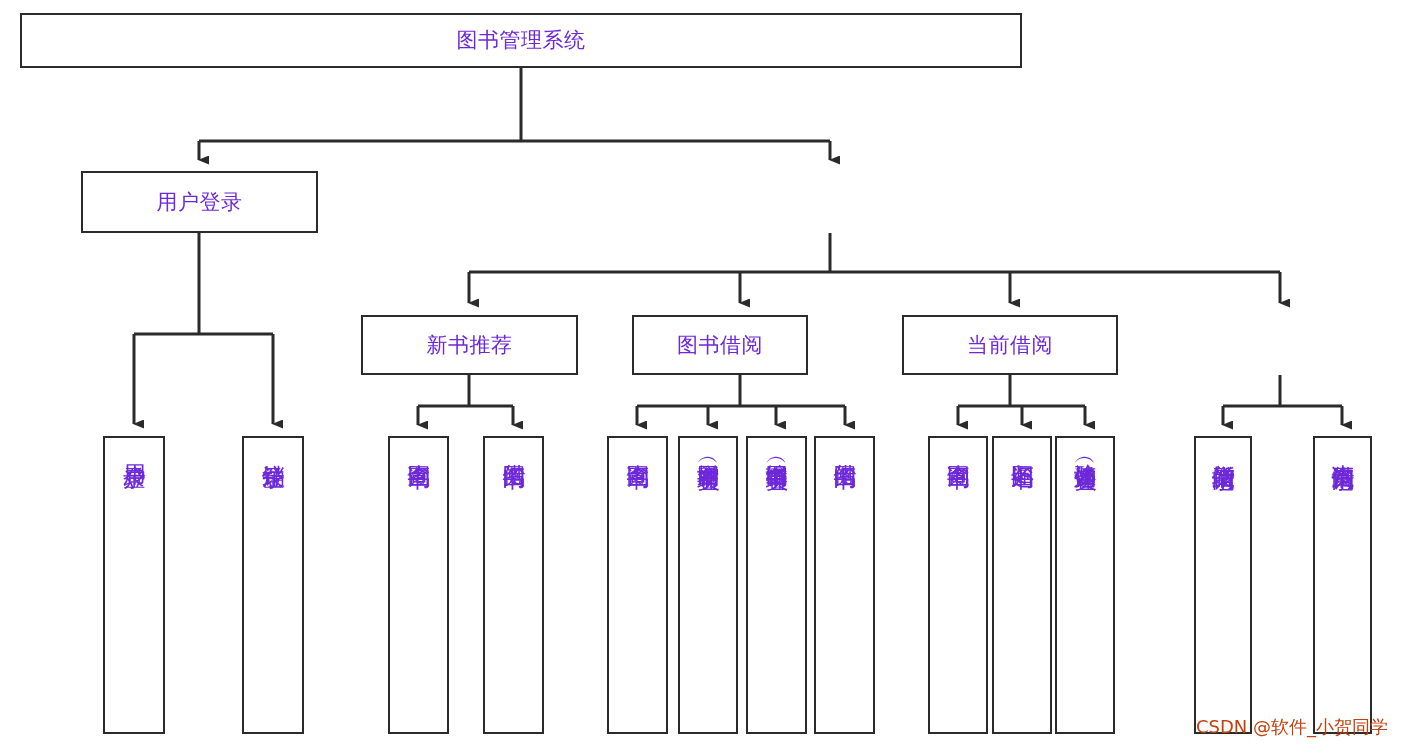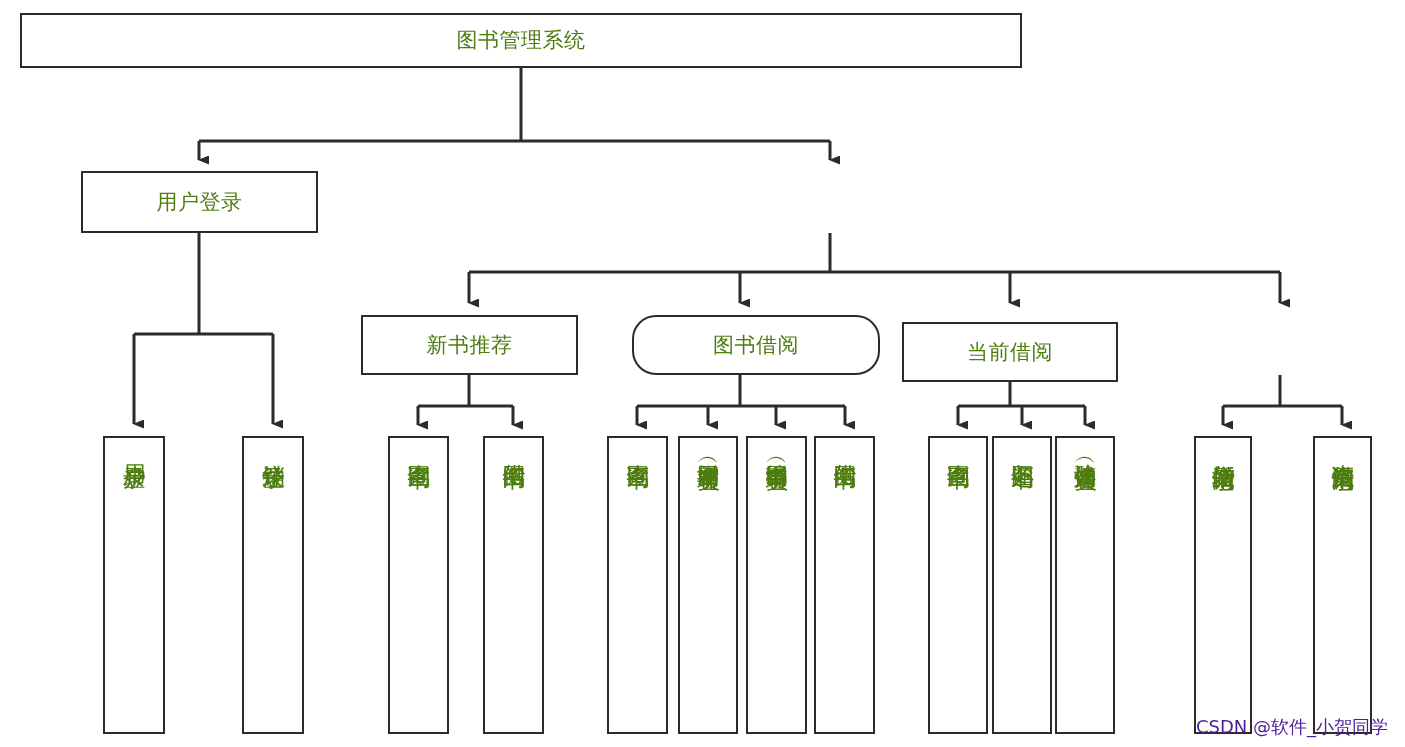--- a/index.html
+++ b/index.html
@@ -27,21 +27,21 @@
     pointer-events: none;
   }
   .node {
     position: absolute;
     box-sizing: border-box;
     border: 2px solid #2b2b2b;
     background: #ffffff;
     display: flex;
     align-items: center;
     justify-content: center;
-    color: #4d7c0f;
+    color: #6d28d9;
     z-index: 2;
   }
   .node .label {
     display: block;
     text-align: center;
     line-height: 1.0;
     letter-spacing: 0.5px;
   }
   .node.horiz .label {
     font-size: 21px;
@@ -58,21 +58,21 @@
     line-height: 1.12;
     letter-spacing: 1px;
     max-height: 284px;
   }
   .node.vert.tall .label {
     max-height: 290px;
     font-size: 22px;
   }
   .watermark {
     position: absolute;
-    color: #4c1d95;
+    color: #c2410c;
     font-size: 18px;
     white-space: nowrap;
     z-index: 3;
     font-family: "DejaVu Sans", "Liberation Sans", sans-serif;
   }
 </style>
 </head>
 <body>
 
 <div id="canvas">
@@ -134,24 +134,24 @@
     <span class="label">图书管理系统</span>
   </div>
 
   <div class="node horiz" style="left:81px; top:171px; width:237px; height:62px;">
     <span class="label">用户登录</span>
   </div>
 
   <div class="node horiz" style="left:361px; top:315px; width:217px; height:60px;">
     <span class="label">新书推荐</span>
   </div>
-  <div class="node horiz" style="left:632px; top:315px; width:248px; height:60px;border-radius:24px;">
+  <div class="node horiz" style="left:632px; top:315px; width:176px; height:60px;">
     <span class="label">图书借阅</span>
   </div>
-  <div class="node horiz" style="left:902px; top:322px; width:216px; height:60px;">
+  <div class="node horiz" style="left:902px; top:315px; width:216px; height:60px;">
     <span class="label">当前借阅</span>
   </div>
 
   <div class="node vert" style="left:103px; top:436px; width:62px; height:298px;">
     <span class="label">用户登录</span>
   </div>
   <div class="node vert" style="left:242px; top:436px; width:62px; height:298px;">
     <span class="label">注销登录</span>
   </div>
   <div class="node vert" style="left:388px; top:436px; width:61px; height:298px;">

